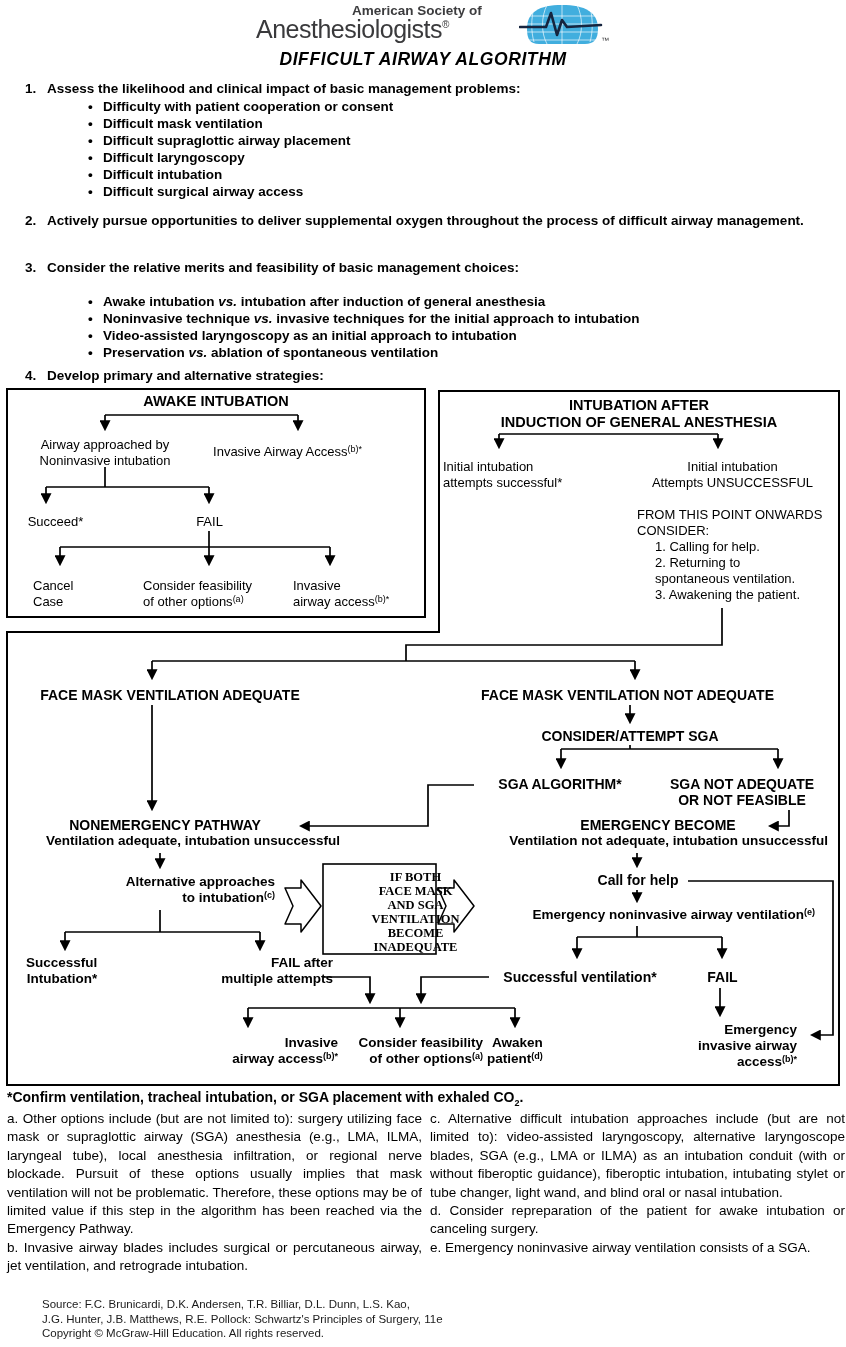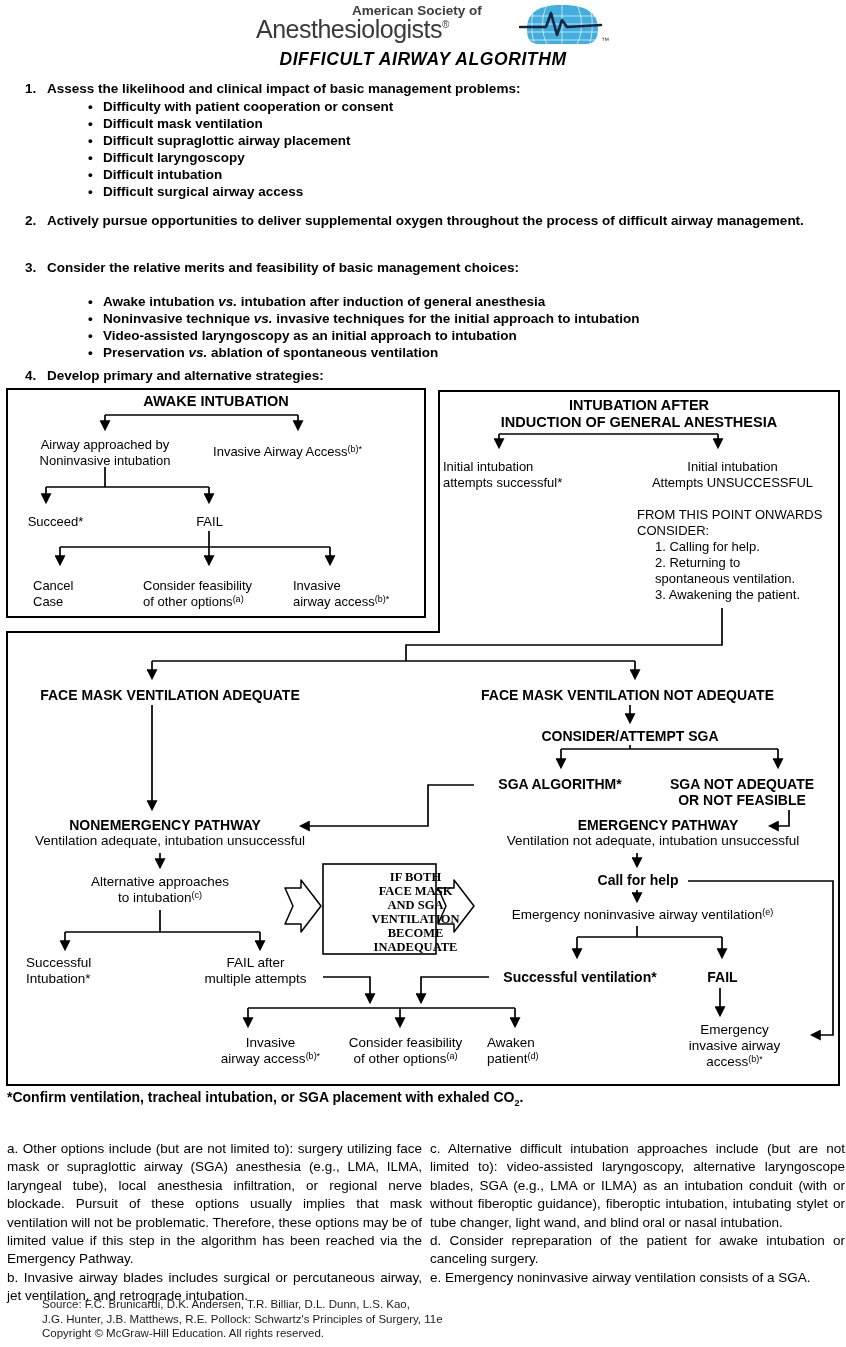--- a/index.html
+++ b/index.html
@@ -21,28 +21,28 @@
   .step{position:absolute;left:25px;width:795px;font-weight:bold;font-size:13.5px;line-height:17.5px;}
   .stepnum{position:absolute;left:0;top:0;}
   .steptext{margin-left:22px;}
   .bullets{position:absolute;left:88px;width:740px;font-weight:bold;font-size:13.5px;}
   .bul{height:17px;line-height:17px;}
   .bul .dot{display:inline-block;width:15px;}
   
   #flow{position:absolute;left:0;top:383px;width:846px;height:707px;}
   #flow svg{position:absolute;left:0;top:0;}
   .n{position:absolute;font-size:13px;line-height:15.5px;}          
-  .bn{position:absolute;font-weight:normal;font-size:13.5px;line-height:16px;} 
+  .bn{position:absolute;font-weight:bold;font-size:13.5px;line-height:16px;text-align:right;} 
   .bh{position:absolute;font-weight:bold;font-size:14px;line-height:16px;}   
   .ifbox{position:absolute;font-family:"Liberation Serif",serif;font-weight:bold;
          font-size:12.5px;line-height:14px;text-align:center;margin-left:36px;}
   
   .fnhead{position:absolute;left:7px;top:1089px;font-weight:bold;font-size:14px;}
   .fnhead sub{font-size:9px;}
-  .fncol{position:absolute;top:1110px;width:415px;font-size:13.5px;line-height:18.4px;text-align:justify;margin-top:30px;}
+  .fncol{position:absolute;top:1110px;width:415px;font-size:13.5px;line-height:18.4px;text-align:justify;}
   .fncol p{margin:0;}
   .src{position:absolute;left:22px;top:1297px;font-size:11.5px;line-height:14.5px;color:#1a1a1a;white-space:pre-line;margin-left:20px;}
 </style>
 </head>
 <body>
 
 <div id="page">
 
   <div>
     <div class="logo-l1">American Society of</div>
@@ -199,21 +199,21 @@
 3. Awakening the patient.</div>
 
     <div class="bh ctr" style="left:15px;top:304px;width:310px">FACE MASK VENTILATION ADEQUATE</div>
     <div class="bh ctr" style="left:460px;top:304px;width:335px">FACE MASK VENTILATION NOT ADEQUATE</div>
     <div class="bh ctr" style="left:505px;top:345px;width:250px">CONSIDER/ATTEMPT SGA</div>
     <div class="bh ctr" style="left:462px;top:393px;width:196px">SGA ALGORITHM*</div>
     <div class="bh ctr pre" style="left:652px;top:393px;width:180px">SGA NOT ADEQUATE
 OR NOT FEASIBLE</div>
     <div class="bh ctr" style="left:15px;top:434px;width:300px">NONEMERGENCY PATHWAY</div>
     <div class="bn ctr" style="left:0px;top:450px;width:340px">Ventilation adequate, intubation unsuccessful</div>
-    <div class="bh ctr" style="left:508px;top:434px;width:300px">EMERGENCY PATHWAY</div>
+    <div class="bh ctr" style="left:508px;top:434px;width:300px">EMERGENCY BECOME</div>
     <div class="bn ctr" style="left:478px;top:450px;width:350px">Ventilation not adequate, intubation unsuccessful</div>
     <div class="bn ctr" style="left:45px;top:491px;width:230px"><span class="pre">Alternative approaches
 to intubation</span><sup class="sp">(c)</sup></div>
     <div class="ifbox pre" style="left:323px;top:487px;width:113px">IF BOTH
 FACE MASK
 AND SGA
 VENTILATION
 BECOME
 INADEQUATE</div>
     <div class="bh ctr" style="left:558px;top:489px;width:160px">Call for help</div>

